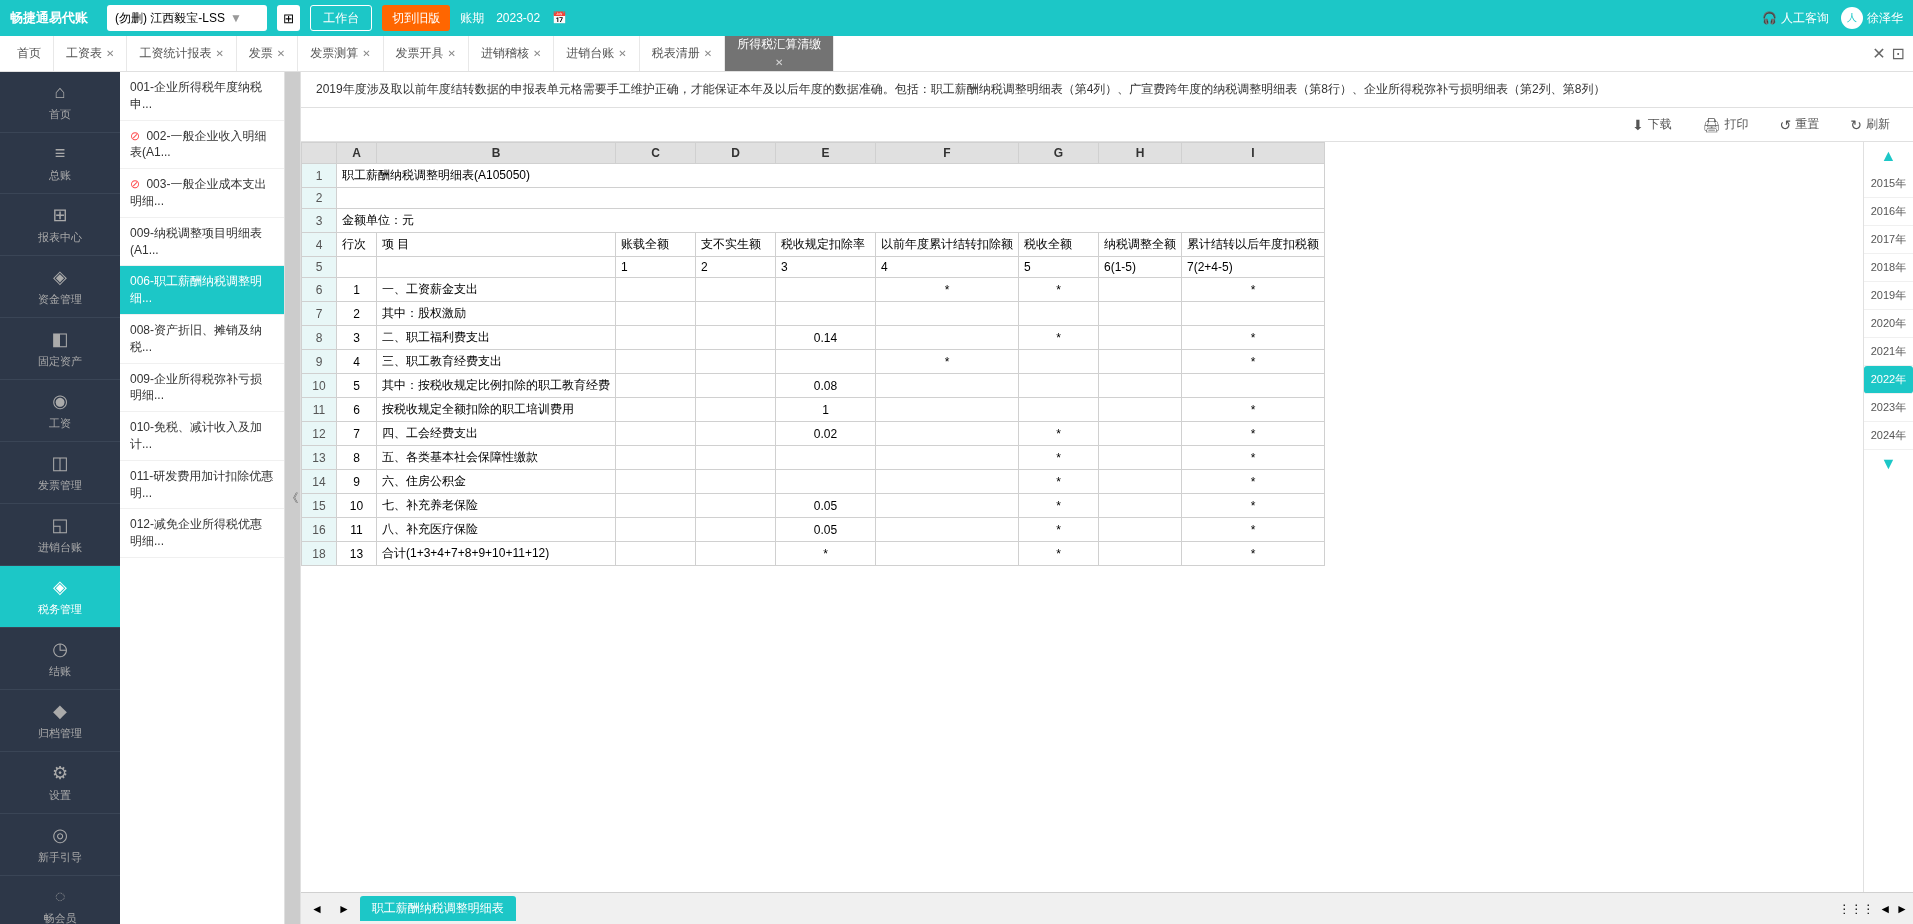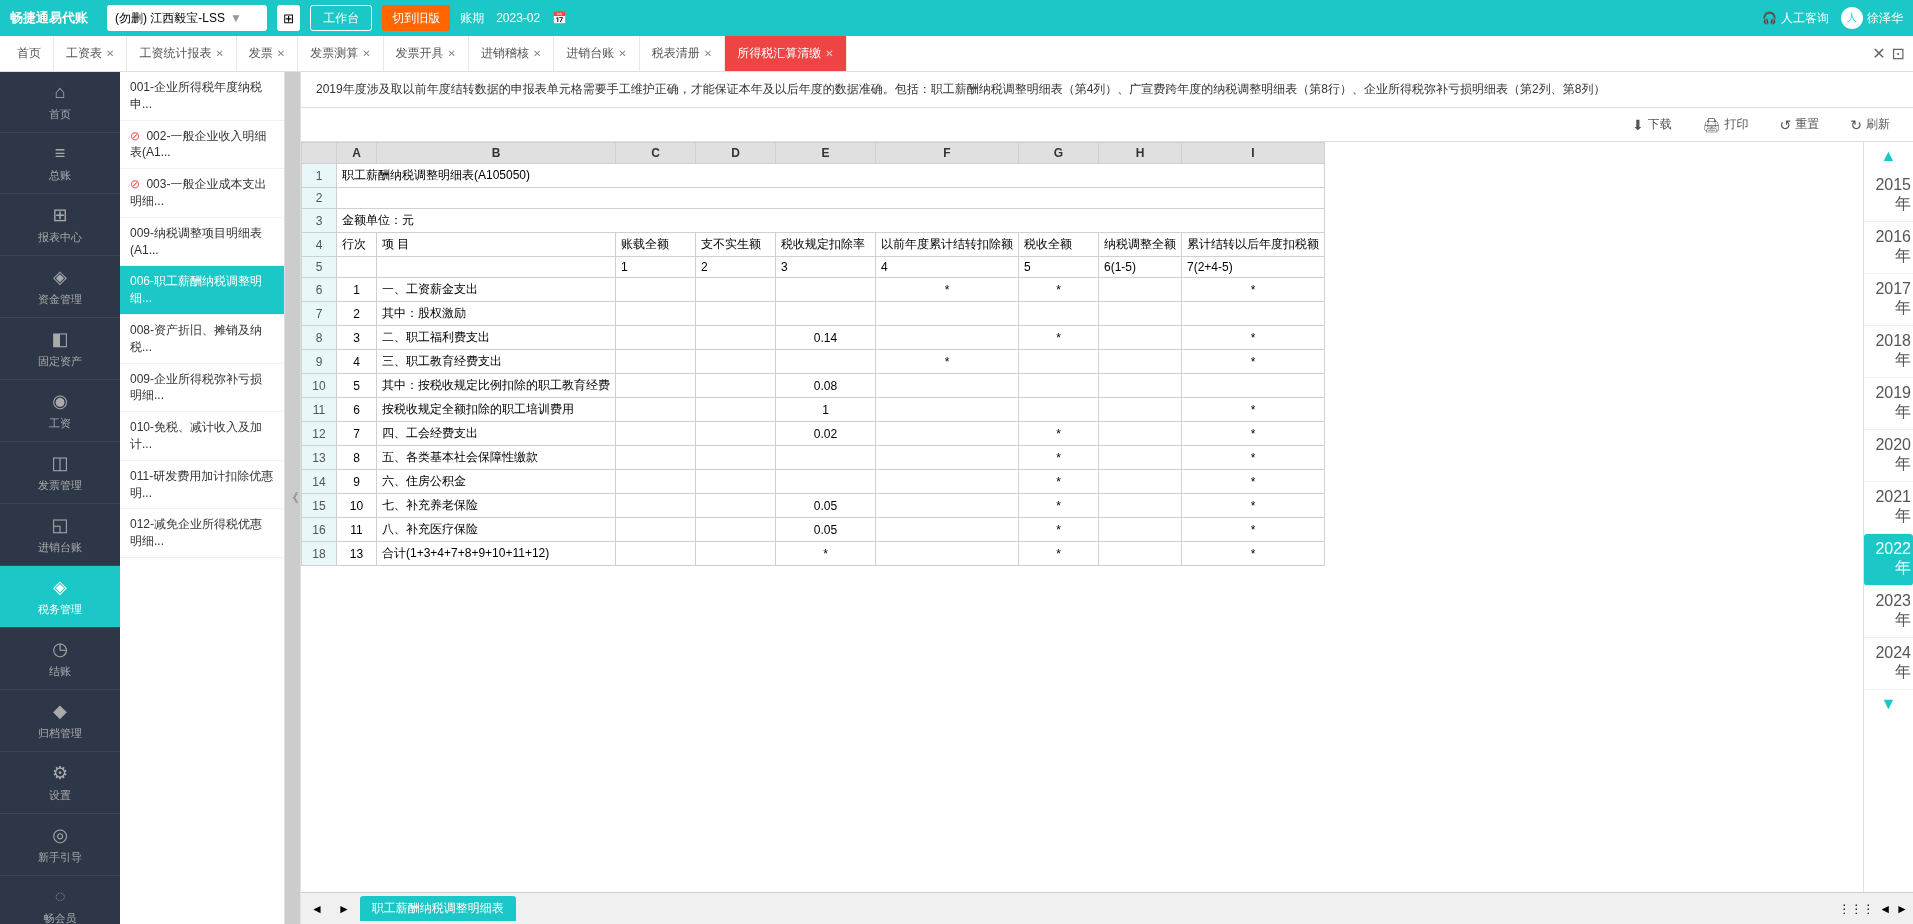--- a/index.html
+++ b/index.html
@@ -14,21 +14,21 @@
     .workspace-btn { background: #1cc7c7; border: 1px solid white; color: white; border-radius: 3px; padding: 2px 12px; height: 26px; cursor: pointer; font-size: 12px; }
     .period-btn { background: #ff6600; color: white; border: none; border-radius: 3px; padding: 2px 10px; height: 26px; cursor: pointer; font-size: 12px; }
     .period-info { color: white; font-size: 12px; display: flex; align-items: center; gap: 12px; }
     .top-right { margin-left: auto; display: flex; align-items: center; gap: 12px; color: white; font-size: 12px; }
     .top-right .user { display: flex; align-items: center; gap: 4px; cursor: pointer; }
     .avatar { width: 22px; height: 22px; border-radius: 50%; background: #fff; display: flex; align-items: center; justify-content: center; color: #1cc7c7; font-size: 10px; }
 
     
     .tab-bar { background: white; height: 36px; display: flex; align-items: stretch; border-bottom: 1px solid #e0e0e0; flex-shrink: 0; padding-left: 5px; overflow: hidden; }
     .tab { display: flex; align-items: center; padding: 0 12px; cursor: pointer; border-right: 1px solid #e8e8e8; font-size: 12px; color: #555; gap: 4px; white-space: nowrap; }
-    .tab.active { background: #ef4444; color: white; }
+    .tab.active { background: #737373; color: white; flex-direction: column; }
     .tab .close-x { font-size: 10px; color: inherit; opacity: 0.7; cursor: pointer; }
     .tab-actions { margin-left: auto; display: flex; align-items: center; padding: 0 8px; gap: 6px; }
     .tab-actions span { font-size: 16px; cursor: pointer; color: #666; }
 
     
     .main-layout { display: flex; flex: 1; overflow: hidden; }
 
     
     .sidebar { width: 120px; background: #2d3748; flex-shrink: 0; display: flex; flex-direction: column; overflow-y: auto; }
     .sidebar-item { display: flex; flex-direction: column; align-items: center; padding: 10px 5px; cursor: pointer; color: #aaa; font-size: 11px; gap: 4px; border-bottom: 1px solid #3a4556; }
@@ -54,21 +54,21 @@
     .toolbar-btn { display: flex; align-items: center; gap: 4px; cursor: pointer; color: #555; font-size: 12px; padding: 3px 8px; }
     .toolbar-btn .icon { font-size: 14px; }
 
     
     .sheet-area { flex: 1; display: flex; overflow: hidden; }
     .sheet-main { flex: 1; overflow: auto; background: white; }
 
     
     .year-panel { width: 50px; background: white; border-left: 1px solid #e0e0e0; display: flex; flex-direction: column; align-items: center; overflow-y: auto; }
     .year-nav-btn { width: 100%; text-align: center; padding: 5px 0; cursor: pointer; font-size: 16px; color: #1cc7c7; }
-    .year-item { width: 100%; text-align: right; padding: 6px 2px; cursor: pointer; font-size: 16px; color: #555; border-bottom: 1px solid #f0f0f0; }
+    .year-item { width: 100%; text-align: center; padding: 6px 2px; cursor: pointer; font-size: 11px; color: #555; border-bottom: 1px solid #f0f0f0; }
     .year-item.active { background: #1cc7c7; color: white; border-radius: 3px; }
 
     
     .spreadsheet-table { border-collapse: collapse; font-size: 12px; min-width: 900px; }
     .spreadsheet-table td, .spreadsheet-table th { border: 1px solid #d0d0d0; padding: 3px 5px; white-space: nowrap; }
     .row-num { background: #e8f7f7; text-align: center; width: 35px; color: #555; }
     .col-abc { background: #e0e0e0; text-align: center; color: #333; font-weight: bold; }
     .data-cell { text-align: center; }
     .item-name { padding-left: 10px; }
     .item-name-sub { padding-left: 25px; }

